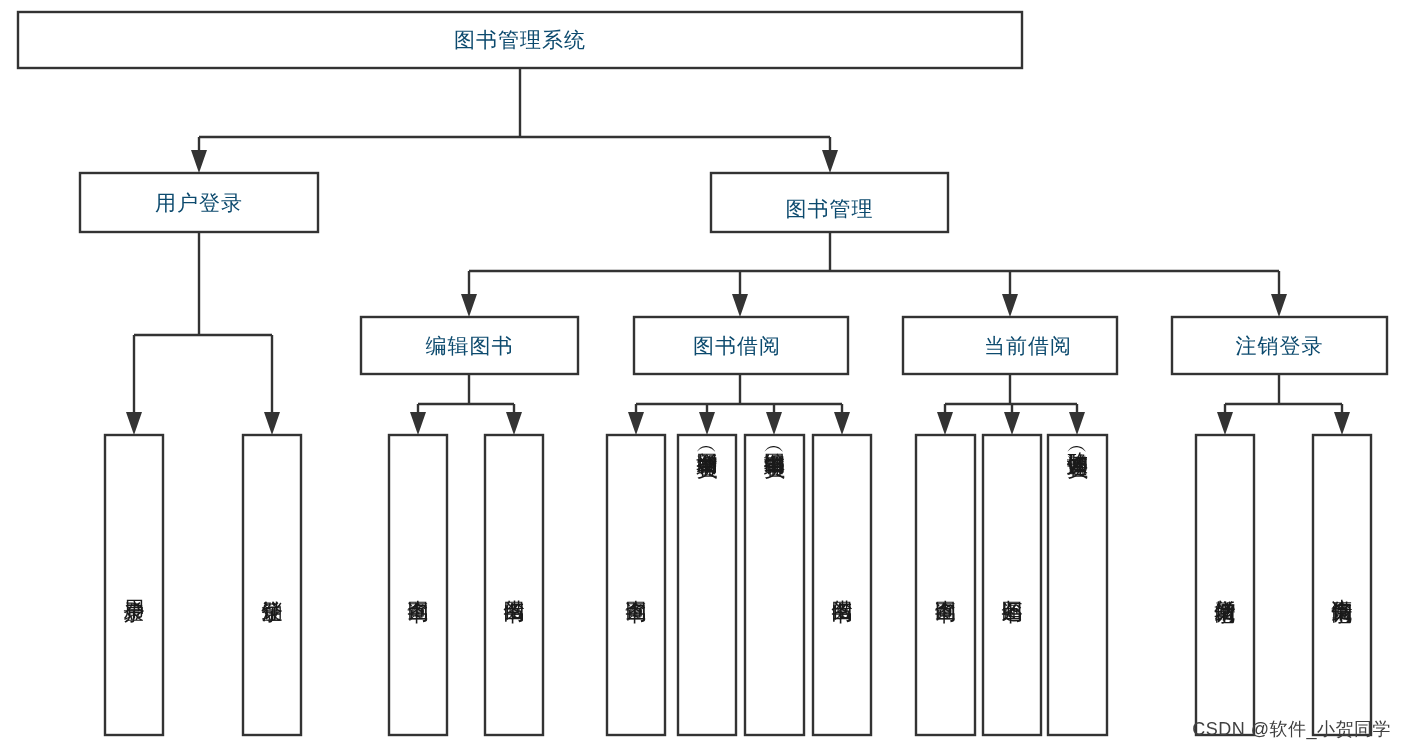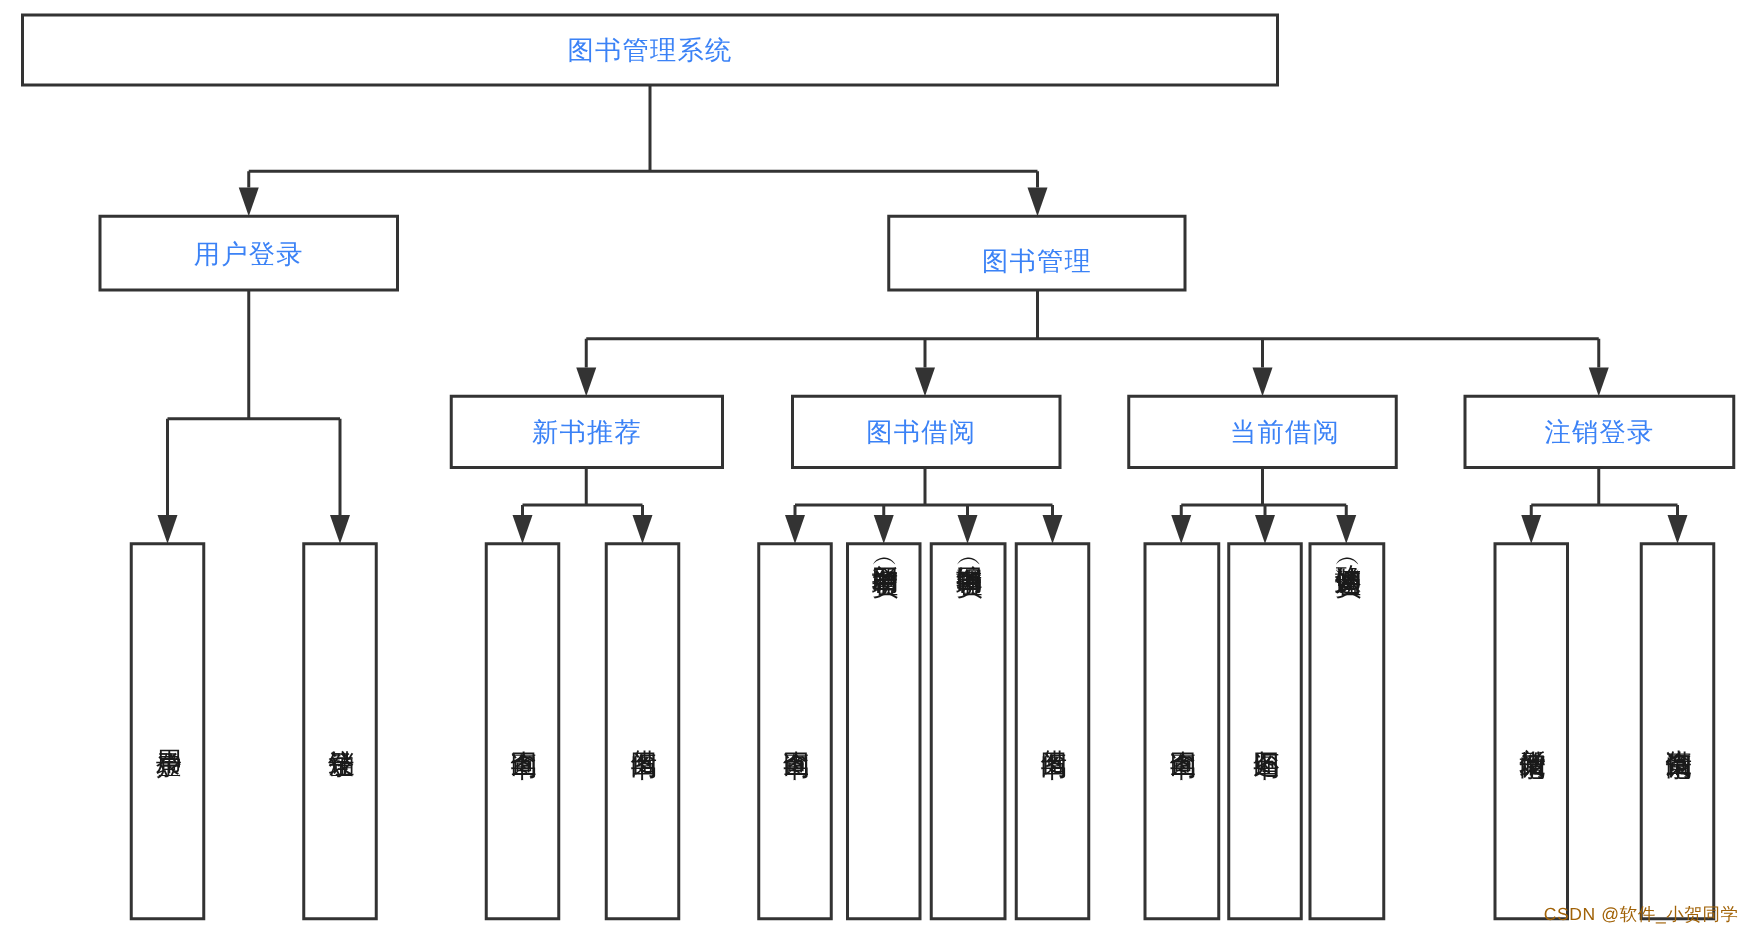--- a/index.html
+++ b/index.html
@@ -61,31 +61,31 @@
   .htext-wrap {
     position: absolute;
     display: flex;
     align-items: center;
     justify-content: center;
     pointer-events: none;
   }
   .htext {
     font-family: "Liberation Sans", "DejaVu Sans", sans-serif;
     font-size: 21px;
-    color: #3b82f6;
+    color: #0c4a6e;
     letter-spacing: 1px;
     white-space: nowrap;
   }
   #watermark {
     position: absolute;
     right: 14px;
     bottom: 6px;
     font-family: "Liberation Sans", "DejaVu Sans", sans-serif;
-    font-size: 14px;
-    color: #a16207;
+    font-size: 18px;
+    color: #404040;
     white-space: nowrap;
     letter-spacing: 0.5px;
   }
 </style>
 </head>
 <body>
 
 <div id="diagram-root">
 
   <svg class="canvas" viewBox="0 0 1405 747" xmlns="http://www.w3.org/2000/svg">
@@ -198,21 +198,21 @@
   </div>
 
   <div class="htext-wrap" style="left:80px; top:173px; width:238px; height:59px;">
     <span class="htext">用户登录</span>
   </div>
   <div class="htext-wrap" style="left:711px; top:173px; width:237px; height:71px;">
     <span class="htext">图书管理</span>
   </div>
 
   <div class="htext-wrap" style="left:361px; top:317px; width:217px; height:57px;">
-    <span class="htext">新书推荐</span>
+    <span class="htext">编辑图书</span>
   </div>
   <div class="htext-wrap" style="left:634px; top:317px; width:206px; height:57px;">
     <span class="htext">图书借阅</span>
   </div>
   <div class="htext-wrap" style="left:921px; top:317px; width:214px; height:57px;">
     <span class="htext">当前借阅</span>
   </div>
   <div class="htext-wrap" style="left:1172px; top:317px; width:215px; height:57px;">
     <span class="htext">注销登录</span>
   </div>

